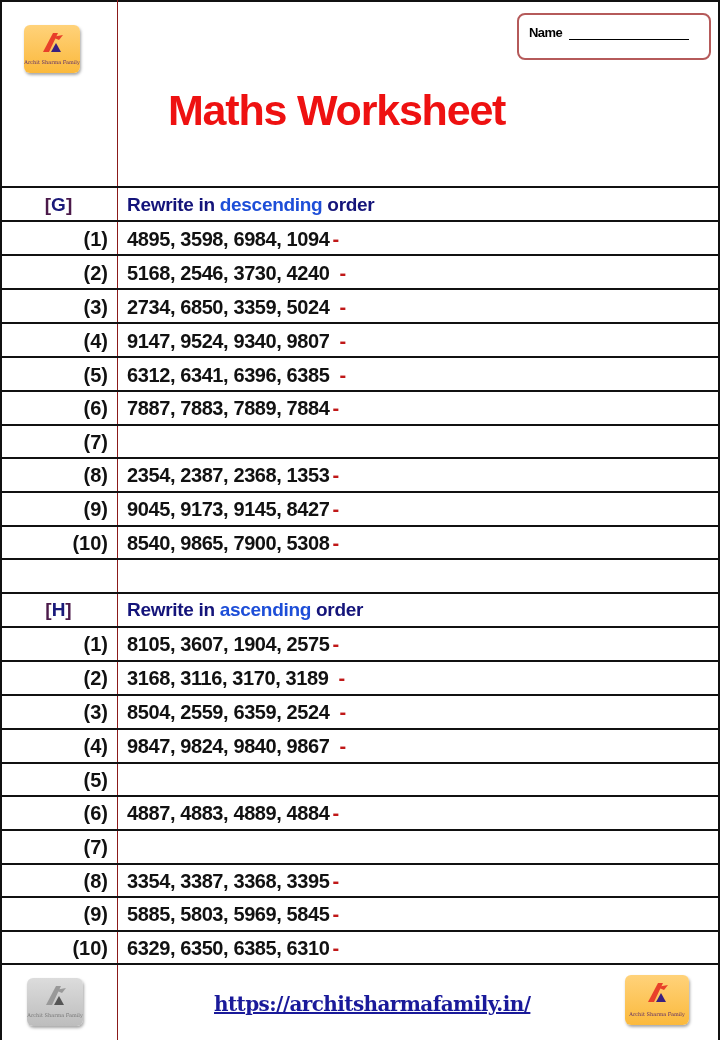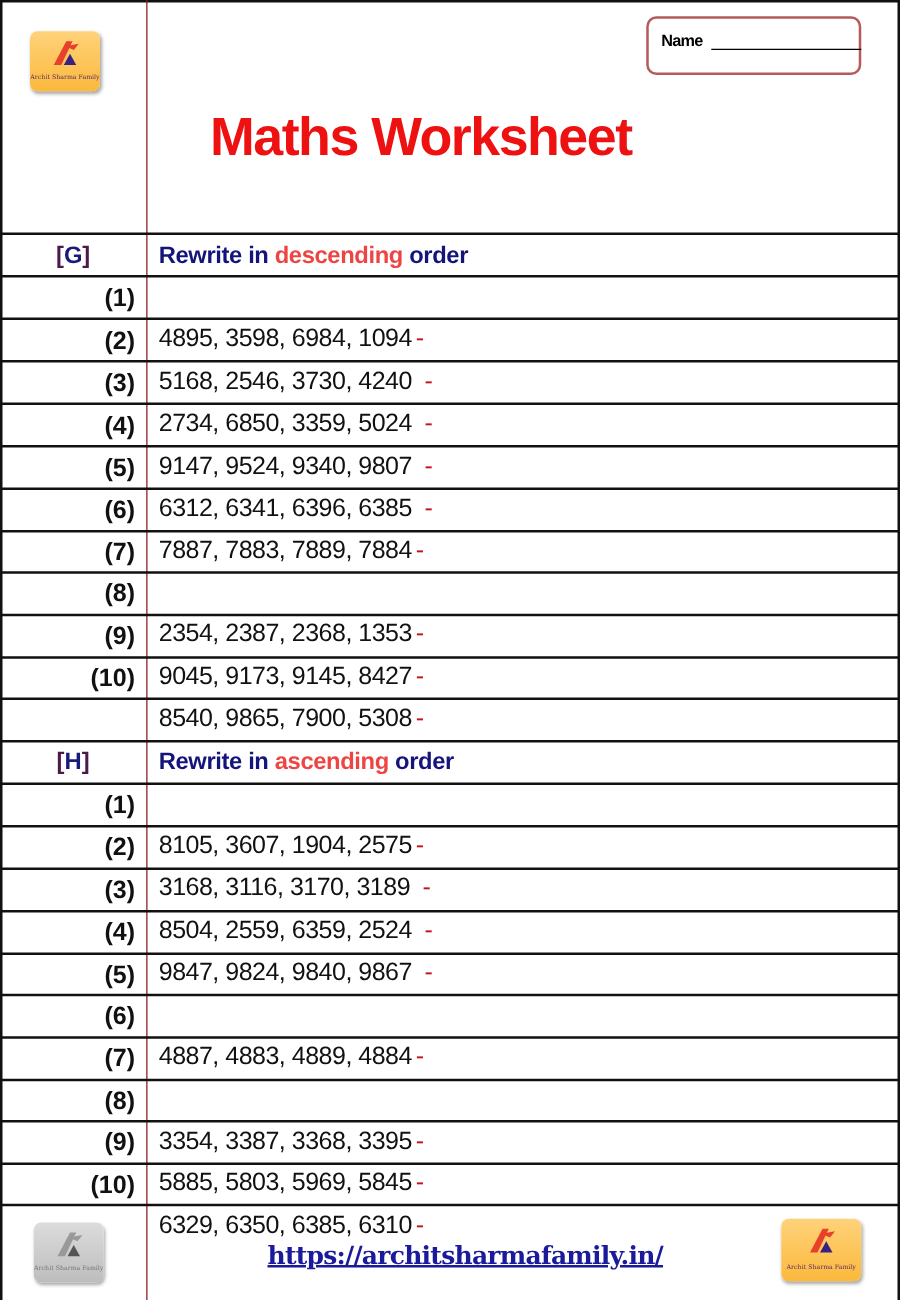--- a/index.html
+++ b/index.html
@@ -17,41 +17,41 @@
   
   .logo { position: absolute; width: 56px; height: 48px; border-radius: 6px;
           background: linear-gradient(180deg, #ffd27a 0%, #fbb93c 100%);
           box-shadow: 1px 2px 3px rgba(0,0,0,0.35); overflow: hidden; }
   .logo.gray { background: linear-gradient(180deg, #dcdcdc 0%, #bdbdbd 100%); }
   .logo svg { position: absolute; left: 50%; top: 6px; transform: translateX(-50%); }
   .logo .logo-text { position: absolute; left: 0; right: 0; bottom: 8px; text-align: center;
           font-family: "DejaVu Serif", serif; font-size: 5px; color: #5a2a6a; white-space: nowrap; }
   .logo.gray .logo-text { color: #777; }
 
-  .name-box { position: absolute; left: 517px; top: 13px; width: 172px; height: 47px;
+  .name-box { position: absolute; left: 517px; top: 13px; width: 194px; height: 47px;
               border: 2px solid #b55a5a; border-radius: 8px; text-decoration: underline; }
   .name-label { position: absolute; left: 10px; top: 10px; font-size: 13px; font-weight: bold;
                 color: #000; letter-spacing: -0.6px; }
   .name-line { position: absolute; left: 50px; top: 24px; width: 120px; height: 1px; background: #000; }
 
   .title { position: absolute; left: 168px; top: 86px; font-size: 43px; font-weight: bold;
            color: #ee1111; letter-spacing: -1.2px; white-space: nowrap; }
 
   
   .row { position: absolute; left: 0; width: 720px; height: 34px; }
   .num { position: absolute; right: 612px; top: 0; height: 34px; line-height: 34px;
          font-size: 20px; font-weight: bold; color: #111; text-align: right; white-space: nowrap; }
   .sec-id { position: absolute; left: 0; width: 117px; top: 0; height: 34px; line-height: 34px;
             text-align: center; font-size: 19px; font-weight: bold; color: #1a1a7a; }
   .sec-id .br { color: #4b1a4a; }
   .instr { position: absolute; left: 127px; top: 0; height: 34px; line-height: 34px;
            font-size: 19px; font-weight: bold; color: #14147a; white-space: nowrap; letter-spacing: -0.3px; }
-  .instr .kw { color: #ef4444; }
+  .instr .kw { color: #1d4ed8; }
   .nums { position: absolute; left: 127px; top: 0; height: 20px; line-height: 34px;
-          font-size: 20px; font-weight: normal; color: #111; white-space: nowrap; letter-spacing: -0.4px; margin-top: 32px; }
+          font-size: 20px; font-weight: bold; color: #111; white-space: nowrap; letter-spacing: -0.4px; }
   .dash { color: #c01818; margin-left: 3px; }
 
   .url { position: absolute; left: 214px; top: 992px; font-family: "DejaVu Serif", serif;
          font-size: 20px; font-weight: bold; color: #1a1a9a; text-decoration: underline; letter-spacing: -0.6px; white-space: nowrap; }
 </style>
 </head>
 <body>
 
 <div class="page">
 

